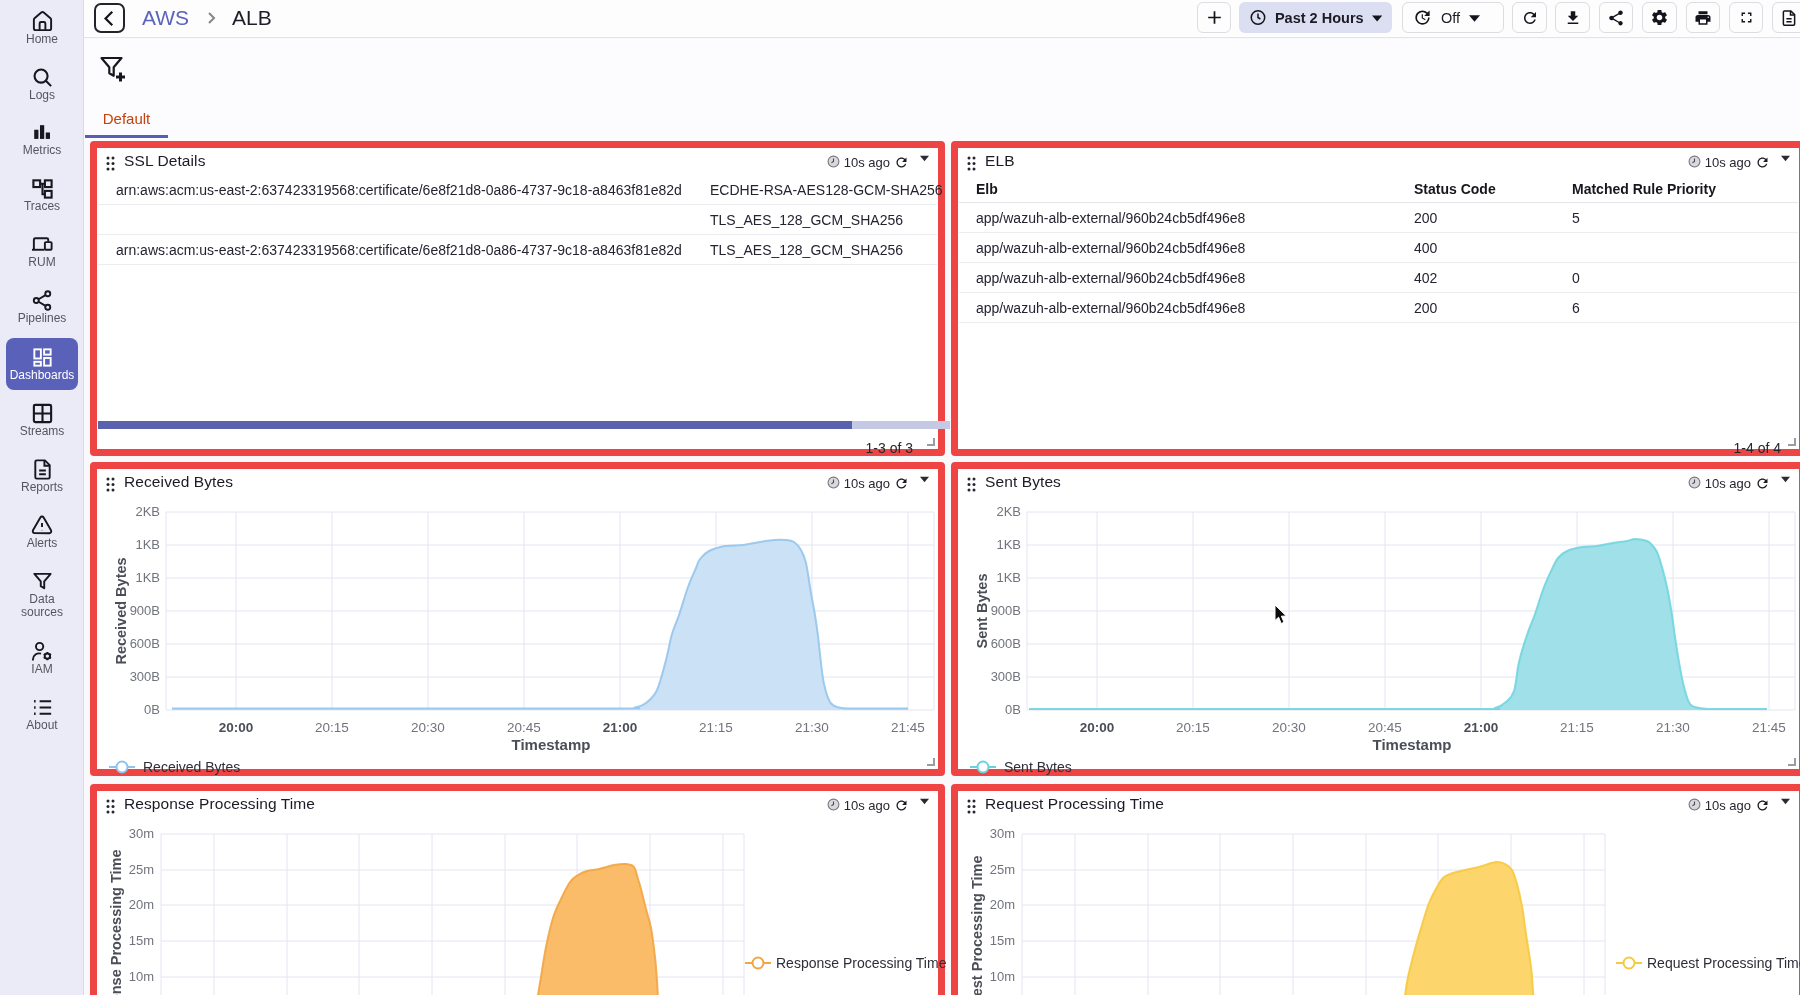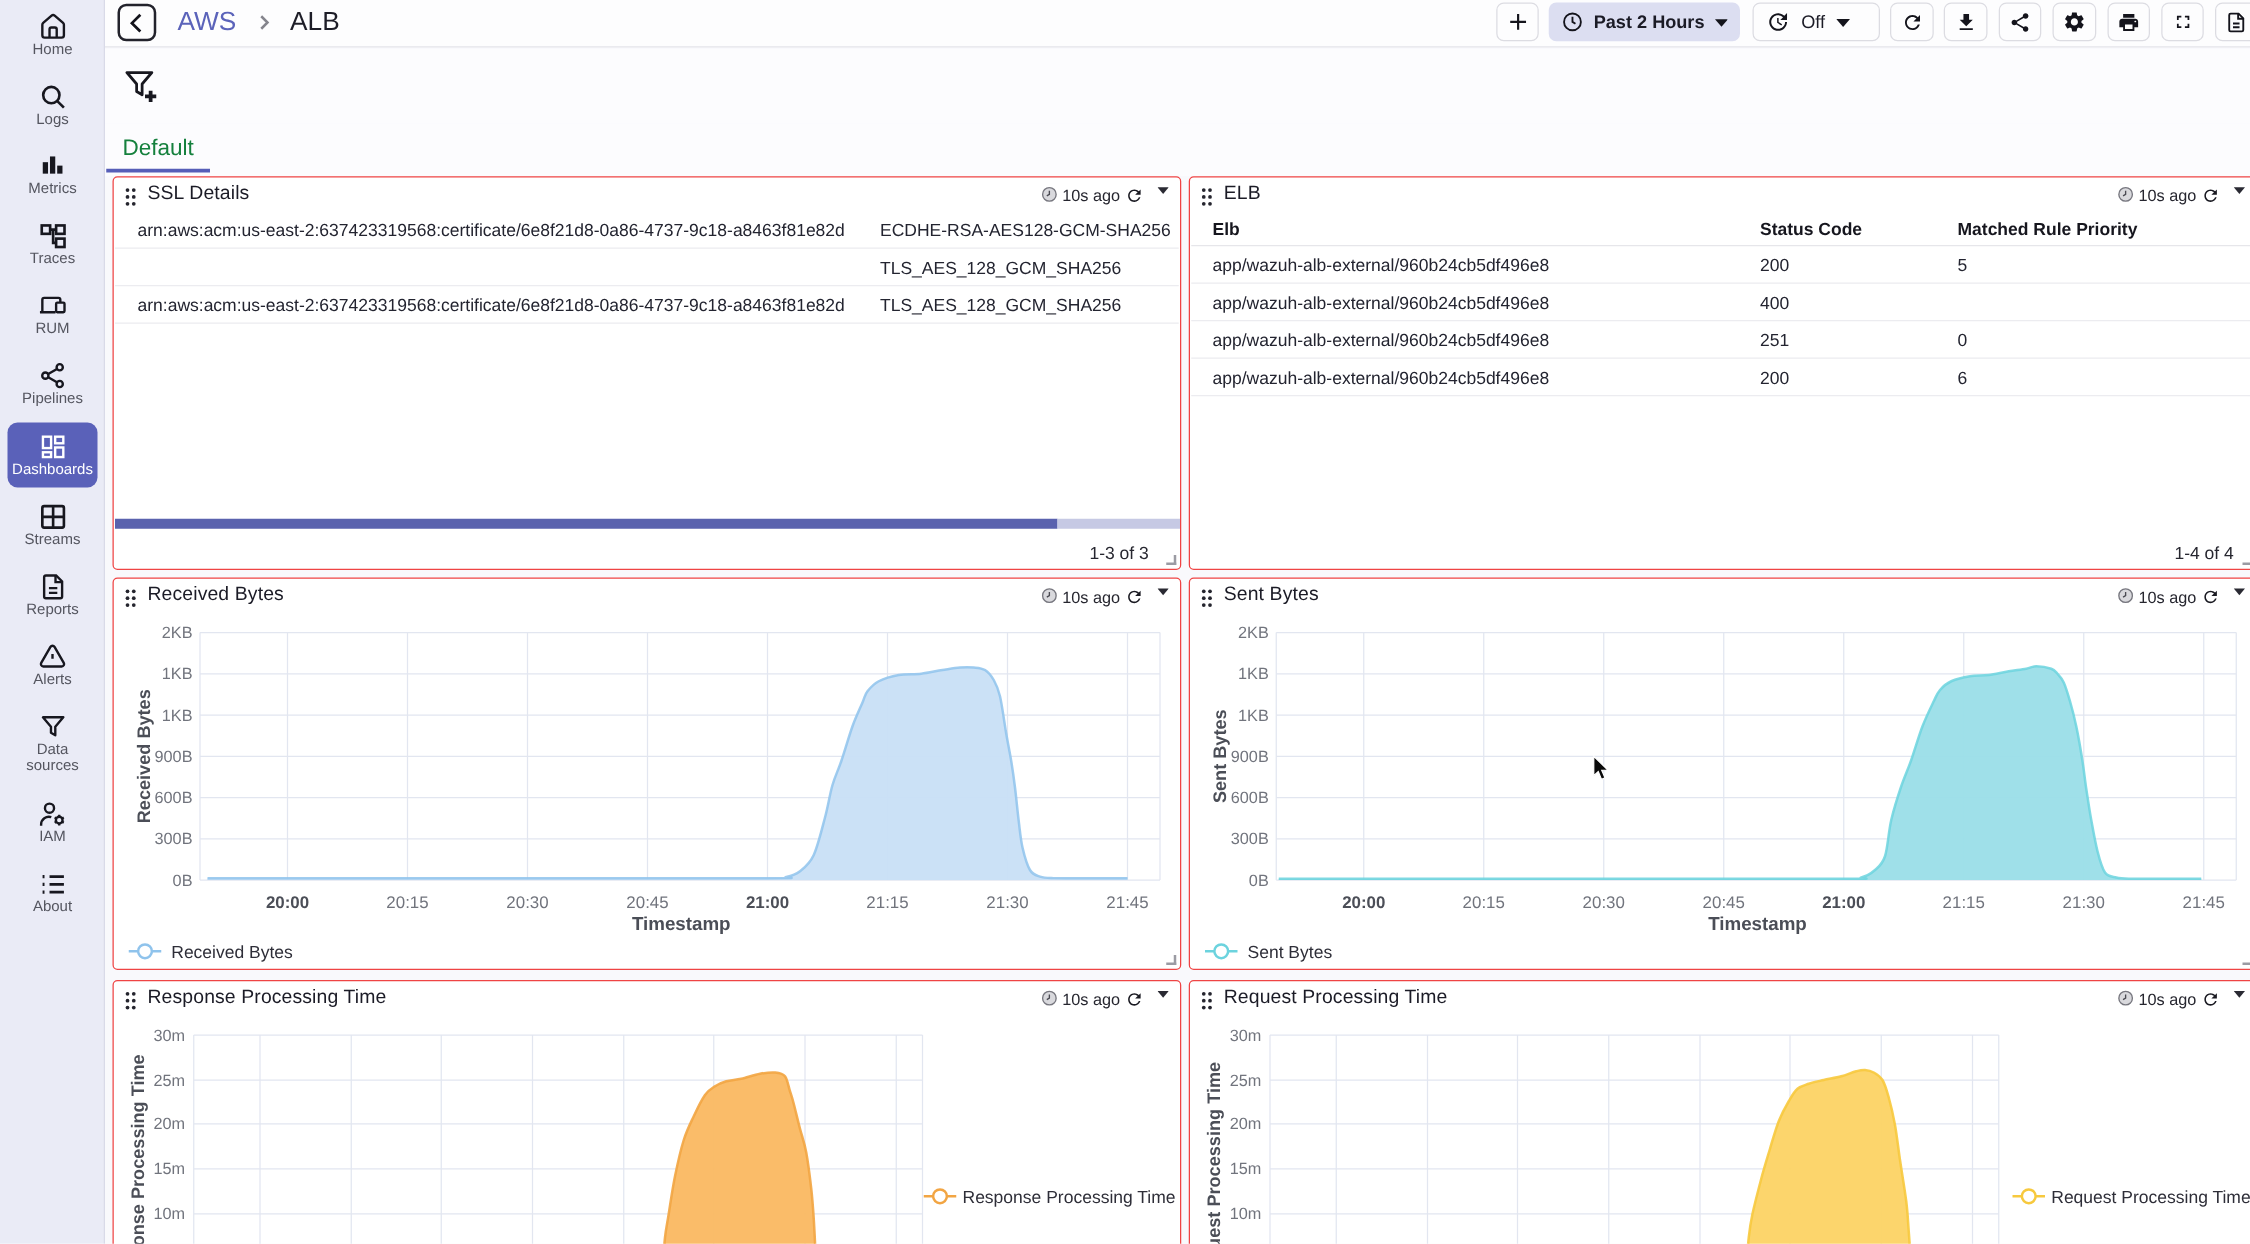--- a/index.html
+++ b/index.html
@@ -15,24 +15,24 @@
 .topbar{position:absolute;left:84px;top:0;width:1716px;height:38px;background:#fdfdfe;border-bottom:1px solid #e3e3ea;z-index:4}
 .backbtn{position:absolute;left:10px;top:3px;width:31px;height:30px;border:2px solid #23232c;border-radius:7px;display:flex;align-items:center;justify-content:center;background:#fdfdfe}
 .crumb{position:absolute;top:0;left:58px;height:36px;font-size:21px;display:flex;align-items:center}
 .crumb .aws{color:#5b63ba}
 .crumb .alb{color:#1d1d27}
 .tbtn{position:absolute;top:2px;height:31px;border:1px solid #dcdce2;border-radius:6px;background:#fdfdfe;display:flex;align-items:center;justify-content:center}
 .tgrp{position:absolute;top:2px;height:31px;border-radius:6px;display:flex;align-items:center;font-size:14px;color:#1b1b26}
 
 .filterrow{position:absolute;left:84px;top:39px;width:1716px;height:60px;background:#fcfcfe}
 .tabs{position:absolute;left:84px;top:99px;width:1716px;height:42px;background:#fcfcfe}
-.tab{position:absolute;left:1px;top:0;width:83px;height:38px;color:#15803d;font-size:18px;display:flex;align-items:center;justify-content:center}
+.tab{position:absolute;left:1px;top:0;width:83px;height:38px;color:#c2410c;font-size:15px;display:flex;align-items:center;justify-content:center}
 .tabline{position:absolute;left:1px;top:36px;width:83px;height:3px;background:#565eb8}
 
-.panel{position:absolute;background:#fff;border:1px solid #ef4444;border-radius:4px;z-index:1}
+.panel{position:absolute;background:#fff;border:7px solid #ef4444;border-radius:4px;z-index:1}
 .phead{position:absolute;left:0;top:0;width:100%;height:28px}
 .ptitle{position:absolute;left:27px;top:4px;font-size:15.5px;color:#1b1b26;font-weight:500;letter-spacing:.1px}
 .dots{position:absolute;left:9px;top:8px}
 .pright{position:absolute;right:9px;top:7px;display:flex;align-items:flex-start;height:16px}
 .pright .ago{font-size:13px;color:#26262f;margin:0 4px 0 4px}
 .pgn{position:absolute;font-size:14px;color:#26262f}
 .rsz{position:absolute;right:3px;bottom:3px;width:8px;height:8px;border-right:2px solid #9b9ba3;border-bottom:2px solid #9b9ba3}
 
 .tbl{position:absolute;left:1px;top:27px;right:1px}
 .trow{position:relative;height:30px;border-bottom:1px solid #ececf0;font-size:14px;color:#232430}
@@ -311,21 +311,21 @@
         <span style="left:455px">200</span>
         <span style="left:613px">5</span>
       </div>
       <div class="trow">
         <span style="left:17px">app/wazuh-alb-external/960b24cb5df496e8</span>
         <span style="left:455px">400</span>
         <span style="left:613px"></span>
       </div>
       <div class="trow">
         <span style="left:17px">app/wazuh-alb-external/960b24cb5df496e8</span>
-        <span style="left:455px">251</span>
+        <span style="left:455px">402</span>
         <span style="left:613px">0</span>
       </div>
       <div class="trow">
         <span style="left:17px">app/wazuh-alb-external/960b24cb5df496e8</span>
         <span style="left:455px">200</span>
         <span style="left:613px">6</span>
       </div>
     </div>
     <div class="pgn" style="right:18px;top:292px">1-4 of 4</div>
     <div class="rsz"></div>

